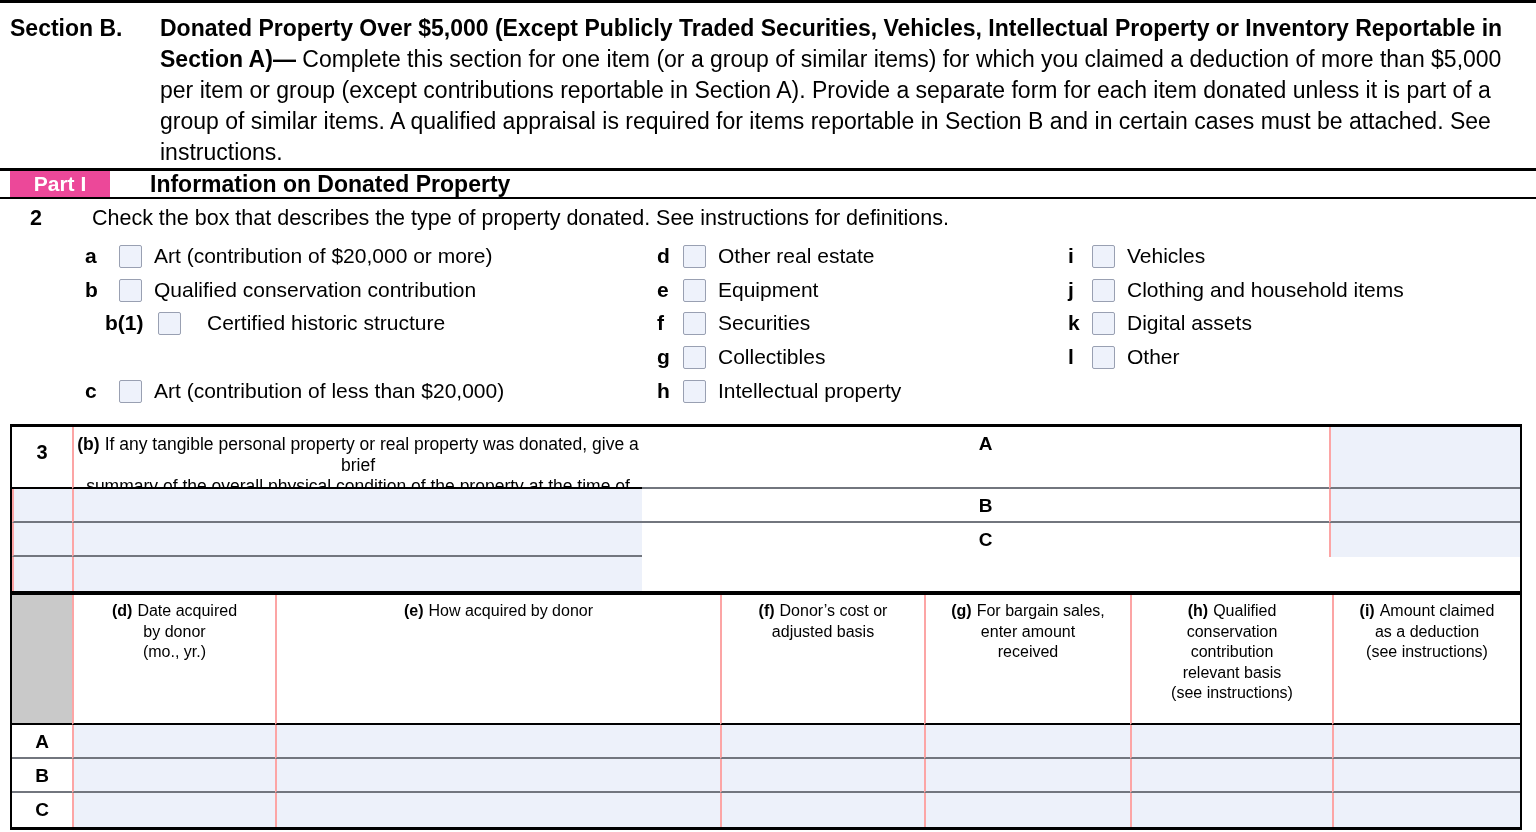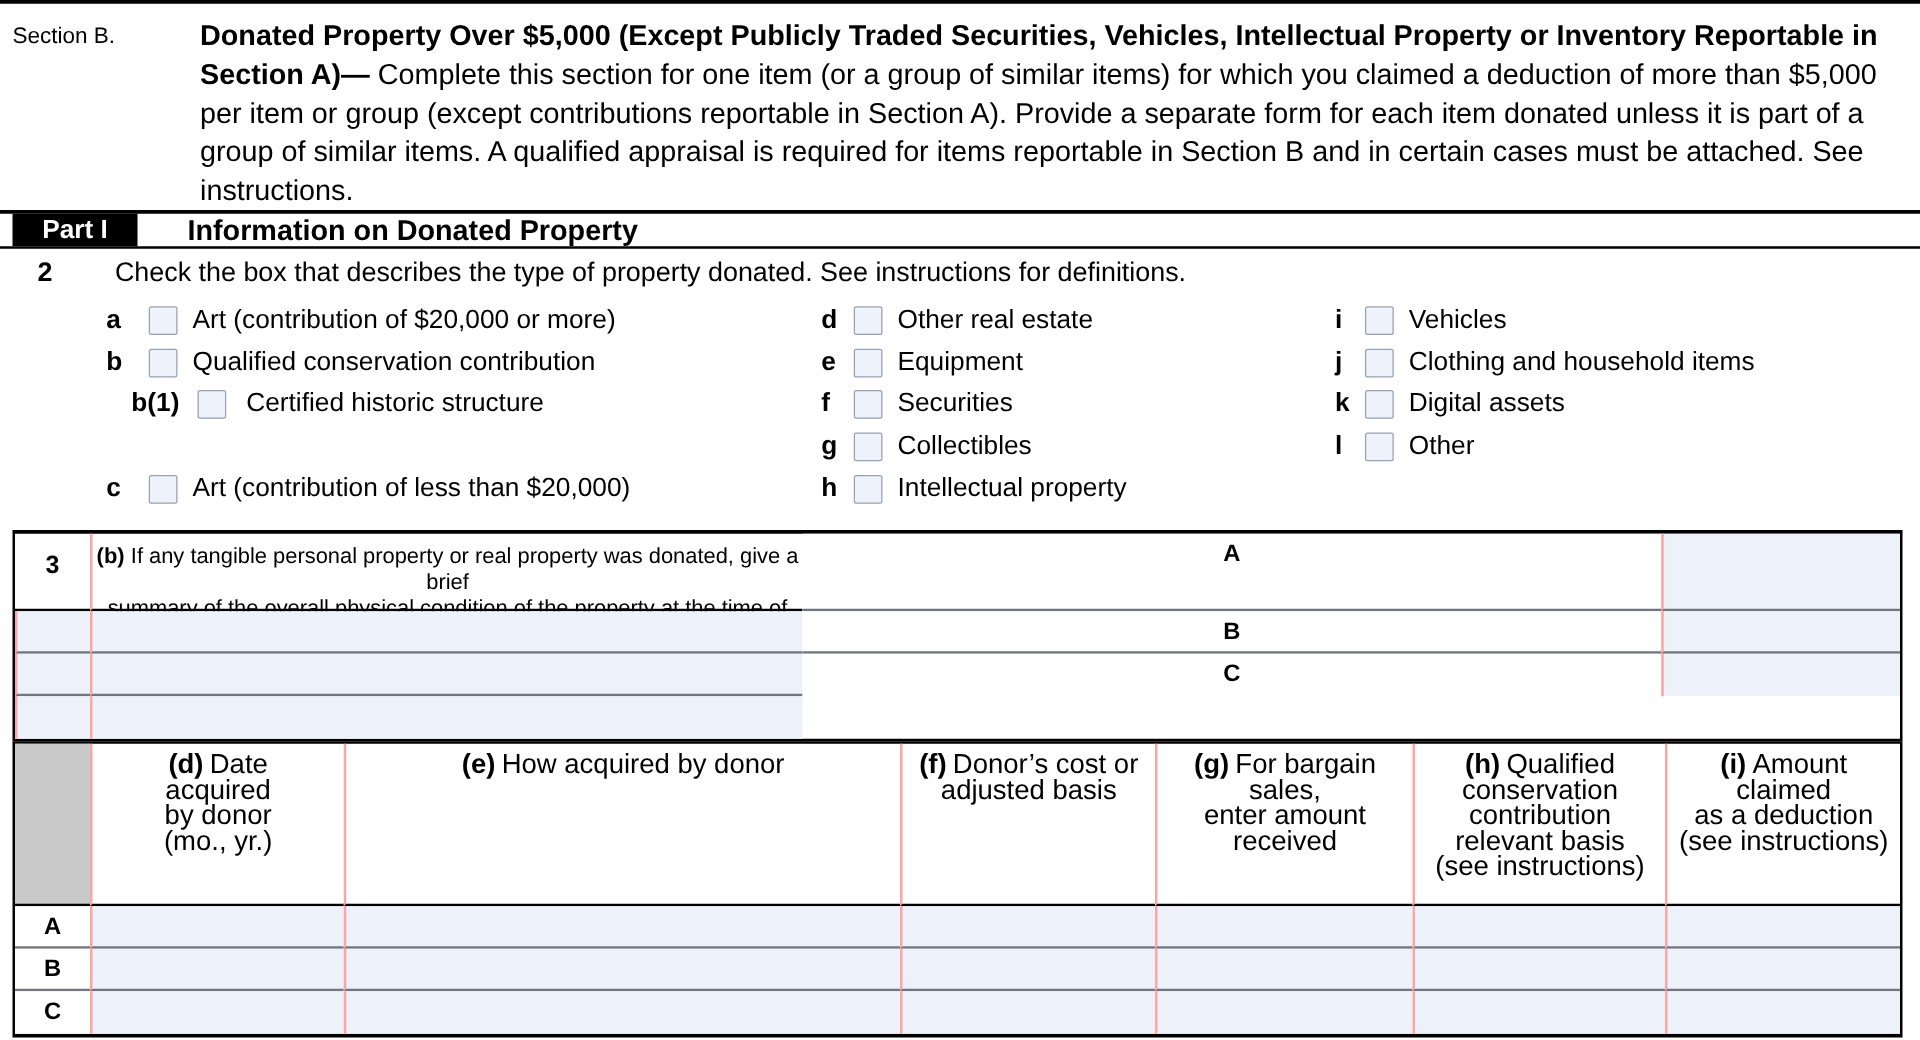--- a/index.html
+++ b/index.html
@@ -2,60 +2,60 @@
 <html><head>
 <meta charset="utf-8">
 <style>
   html,body{margin:0;padding:0;background:#fff;}
   .page{position:relative;width:1536px;height:832px;background:#fff;overflow:hidden;
         font-family:"Liberation Sans","DejaVu Sans",sans-serif;color:#000;}
   .top-rule{position:absolute;left:0;top:0;width:1536px;height:3px;background:#000;}
 
   
   .secb{position:absolute;left:10px;top:13px;width:1520px;display:flex;}
-  .secb-label{width:150px;font-weight:normal;font-size:18px;line-height:31px;flex:none;}
+  .secb-label{width:150px;font-weight:bold;font-size:23px;line-height:31px;flex:none;}
   .secb-text{width:1372px;font-size:23px;line-height:31px;}
   .secb-text b{font-weight:bold;}
 
   
   .part-bar{position:absolute;left:0px;top:168px;width:1536px;height:31px;
             border-top:3px solid #000;border-bottom:2px solid #000;box-sizing:border-box;
             display:flex;align-items:center;}
-  .part-label{margin-left:10px;width:100px;height:26px;background:#000000;color:#fff;
+  .part-label{margin-left:10px;width:100px;height:26px;background:#ec4899;color:#fff;
               font-weight:bold;font-size:21px;display:flex;align-items:center;justify-content:center;flex:none;}
   .part-title{margin-left:40px;font-weight:bold;font-size:23px;}
 
   
   .item2{position:absolute;left:30px;top:206px;font-size:21.5px;}
   .item2-num{font-weight:bold;margin-right:44px;}
 
   
   .checks{position:absolute;left:0;top:0;width:1536px;height:420px;}
   .crow{position:absolute;display:flex;align-items:center;height:26px;font-size:21px;}
   .cl{font-weight:bold;flex:none;}
   .w34{width:34px}.w53{width:53px}.w26{width:26px}.w24{width:24px}
   .cb{width:21px;height:21px;background:#eef2fb;border:1.5px solid #99a0b2;border-radius:2px;
       box-sizing:content-box;flex:none;}
   .ct{margin-left:12px;white-space:nowrap;}
-  .ctb1{margin-left:16px;white-space:nowrap;}
+  .ctb1{margin-left:26px;white-space:nowrap;}
   .nps-label{font-size:21px;flex:none;}
   .nps-field{margin-left:9px;width:372px;height:28px;background:#edf1fa;
              border-bottom:2px solid #4a4a4a;flex:none;}
 
   
   .t1{position:absolute;left:10px;top:424px;width:1512px;height:169px;box-sizing:border-box;
       border:2px solid #000;border-top-width:3px;display:grid;
       grid-template-columns:60px 570px 687px 1fr;grid-template-rows:62px 34px 34px 1fr;}
   .t2{position:absolute;left:10px;top:593px;width:1512px;height:237px;box-sizing:border-box;
       border:2px solid #000;border-bottom-width:3px;display:grid;
       grid-template-columns:60px 203px 445px 204px 206px 202px 1fr;
       grid-template-rows:130px 34px 34px 1fr;}
   .c{box-sizing:border-box;min-width:0;}
   .h{border-bottom:2px solid #000;font-size:17.5px;line-height:21px;text-align:center;padding-top:7px;}
-  .t2 .h{font-size:22px;line-height:20.5px;padding-top:6px;}
+  .t2 .h{font-size:16px;line-height:20.5px;padding-top:6px;}
   .bl{border-left:2px solid #fca5a5;}
   .hw{margin:0 auto;}
   .hw b{font-weight:bold;margin-right:5px;}
   .hw span{white-space:pre-line;}
   .num3{font-weight:bold;font-size:20px;padding-top:14px;border-bottom:2px solid #000;text-align:center;}
   .gray{background:#c9c9c9;}
   .f{background:#edf1fa;}
   .rl{font-weight:bold;font-size:19px;text-align:center;line-height:33px;background:#fff;}
   .rsep{border-bottom:2px solid #72767e;}
 </style>

